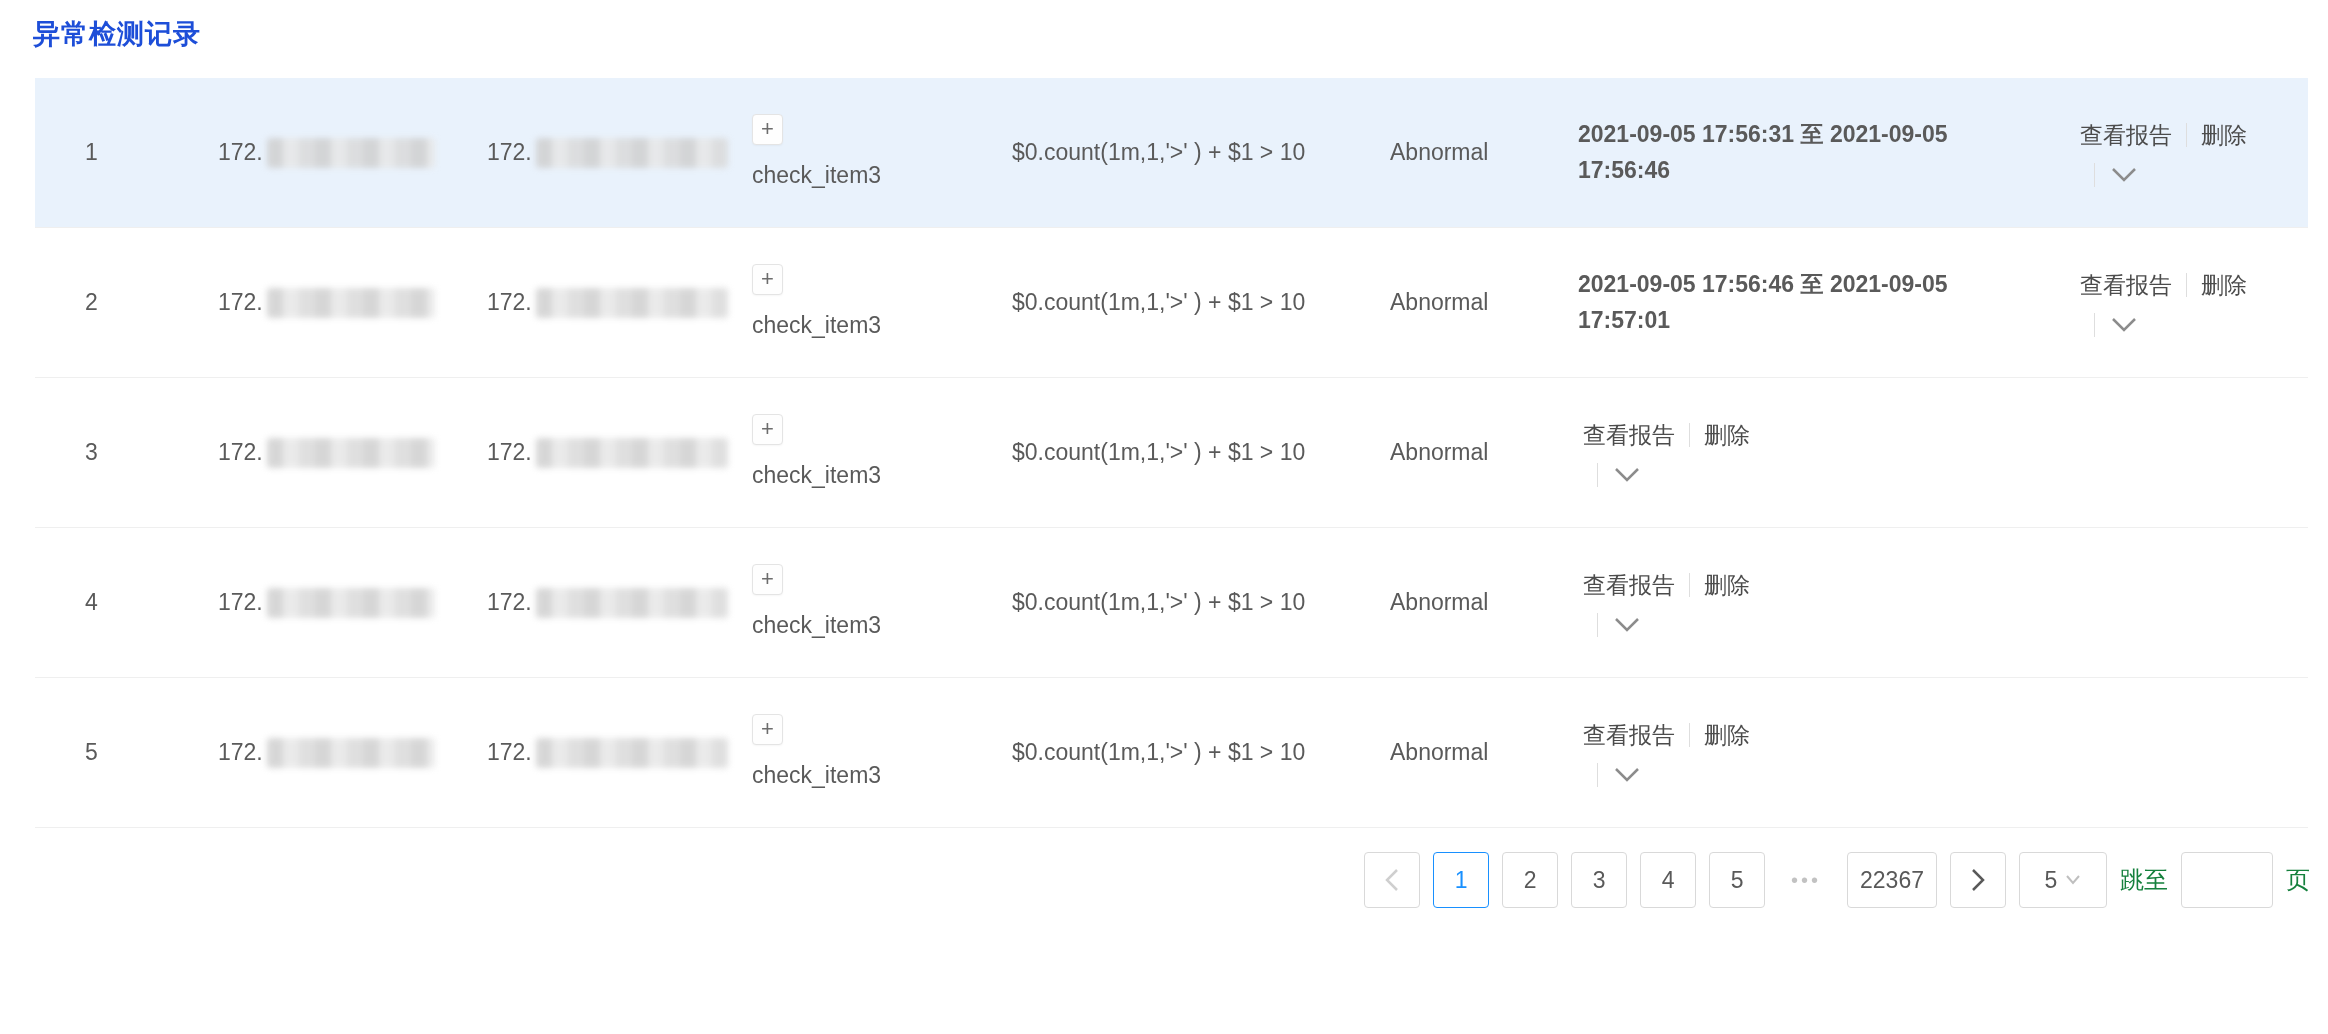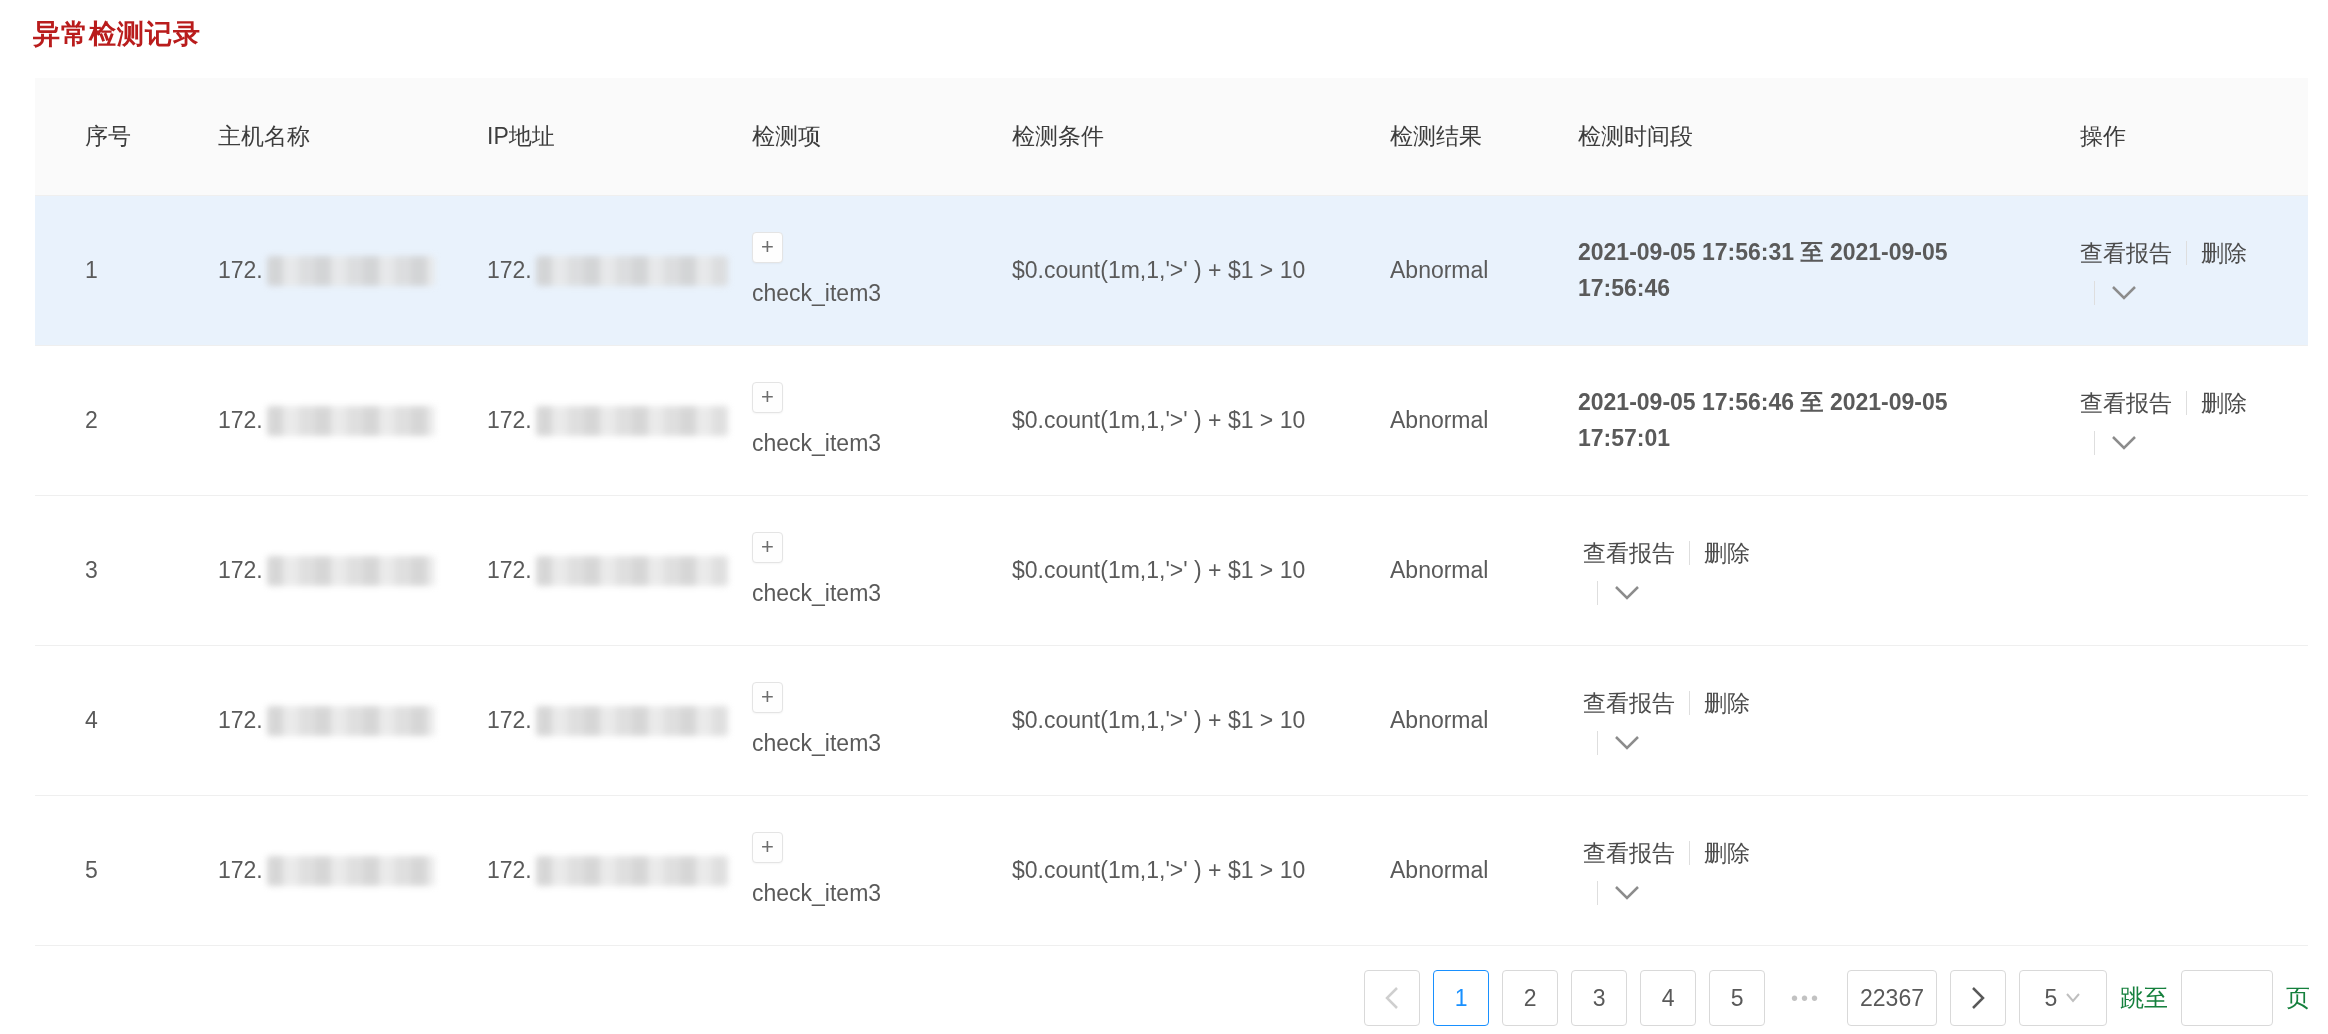--- a/index.html
+++ b/index.html
@@ -1,21 +1,21 @@
 <!DOCTYPE html>
 <html><head>
 <meta charset="utf-8">
 <style>
   * { box-sizing: border-box; margin: 0; padding: 0; }
   html,body { width: 2328px; height: 1034px; background: #fff; overflow: hidden; }
   body { font-family: "Liberation Sans", sans-serif; color: #595959; }
 
   .page-title {
     margin: 16px 0 0 33px;
-    font-size: 27px; font-weight: bold; color: #b91c1c;
+    font-size: 27px; font-weight: bold; color: #1d4ed8;
     letter-spacing: 1px;
   }
 
   .table { margin: 26px 18px 0 35px; width: 2273px; }
 
   .thead {
     display: flex; align-items: center;
     height: 118px; background: #fafafa;
     border-bottom: 1px solid #efefef;
   }
@@ -100,30 +100,20 @@
     font-size: 23px; color: #595959; text-align: center; outline: none;
   }
   svg { display: block; }
 </style>
 </head>
 <body>
 
 <h1 class="page-title">异常检测记录</h1>
 
 <div class="table">
-  <div class="thead">
-    <div class="cell col-seq">序号</div>
-    <div class="cell col-host">主机名称</div>
-    <div class="cell col-ip">IP地址</div>
-    <div class="cell col-item">检测项</div>
-    <div class="cell col-cond">检测条件</div>
-    <div class="cell col-result">检测结果</div>
-    <div class="cell col-period">检测时间段</div>
-    <div class="cell col-act">操作</div>
-  </div>
 
   <div class="row highlight">
     <div class="cell col-seq">1</div>
     <div class="cell col-host"><span>172.</span><span class="redacted"></span></div>
     <div class="cell col-ip"><span>172.</span><span class="redacted"></span></div>
     <div class="cell col-item">
       <span class="plus-tag">+</span>
       <div class="item-name">check_item3</div>
     </div>
     <div class="cell col-cond">

